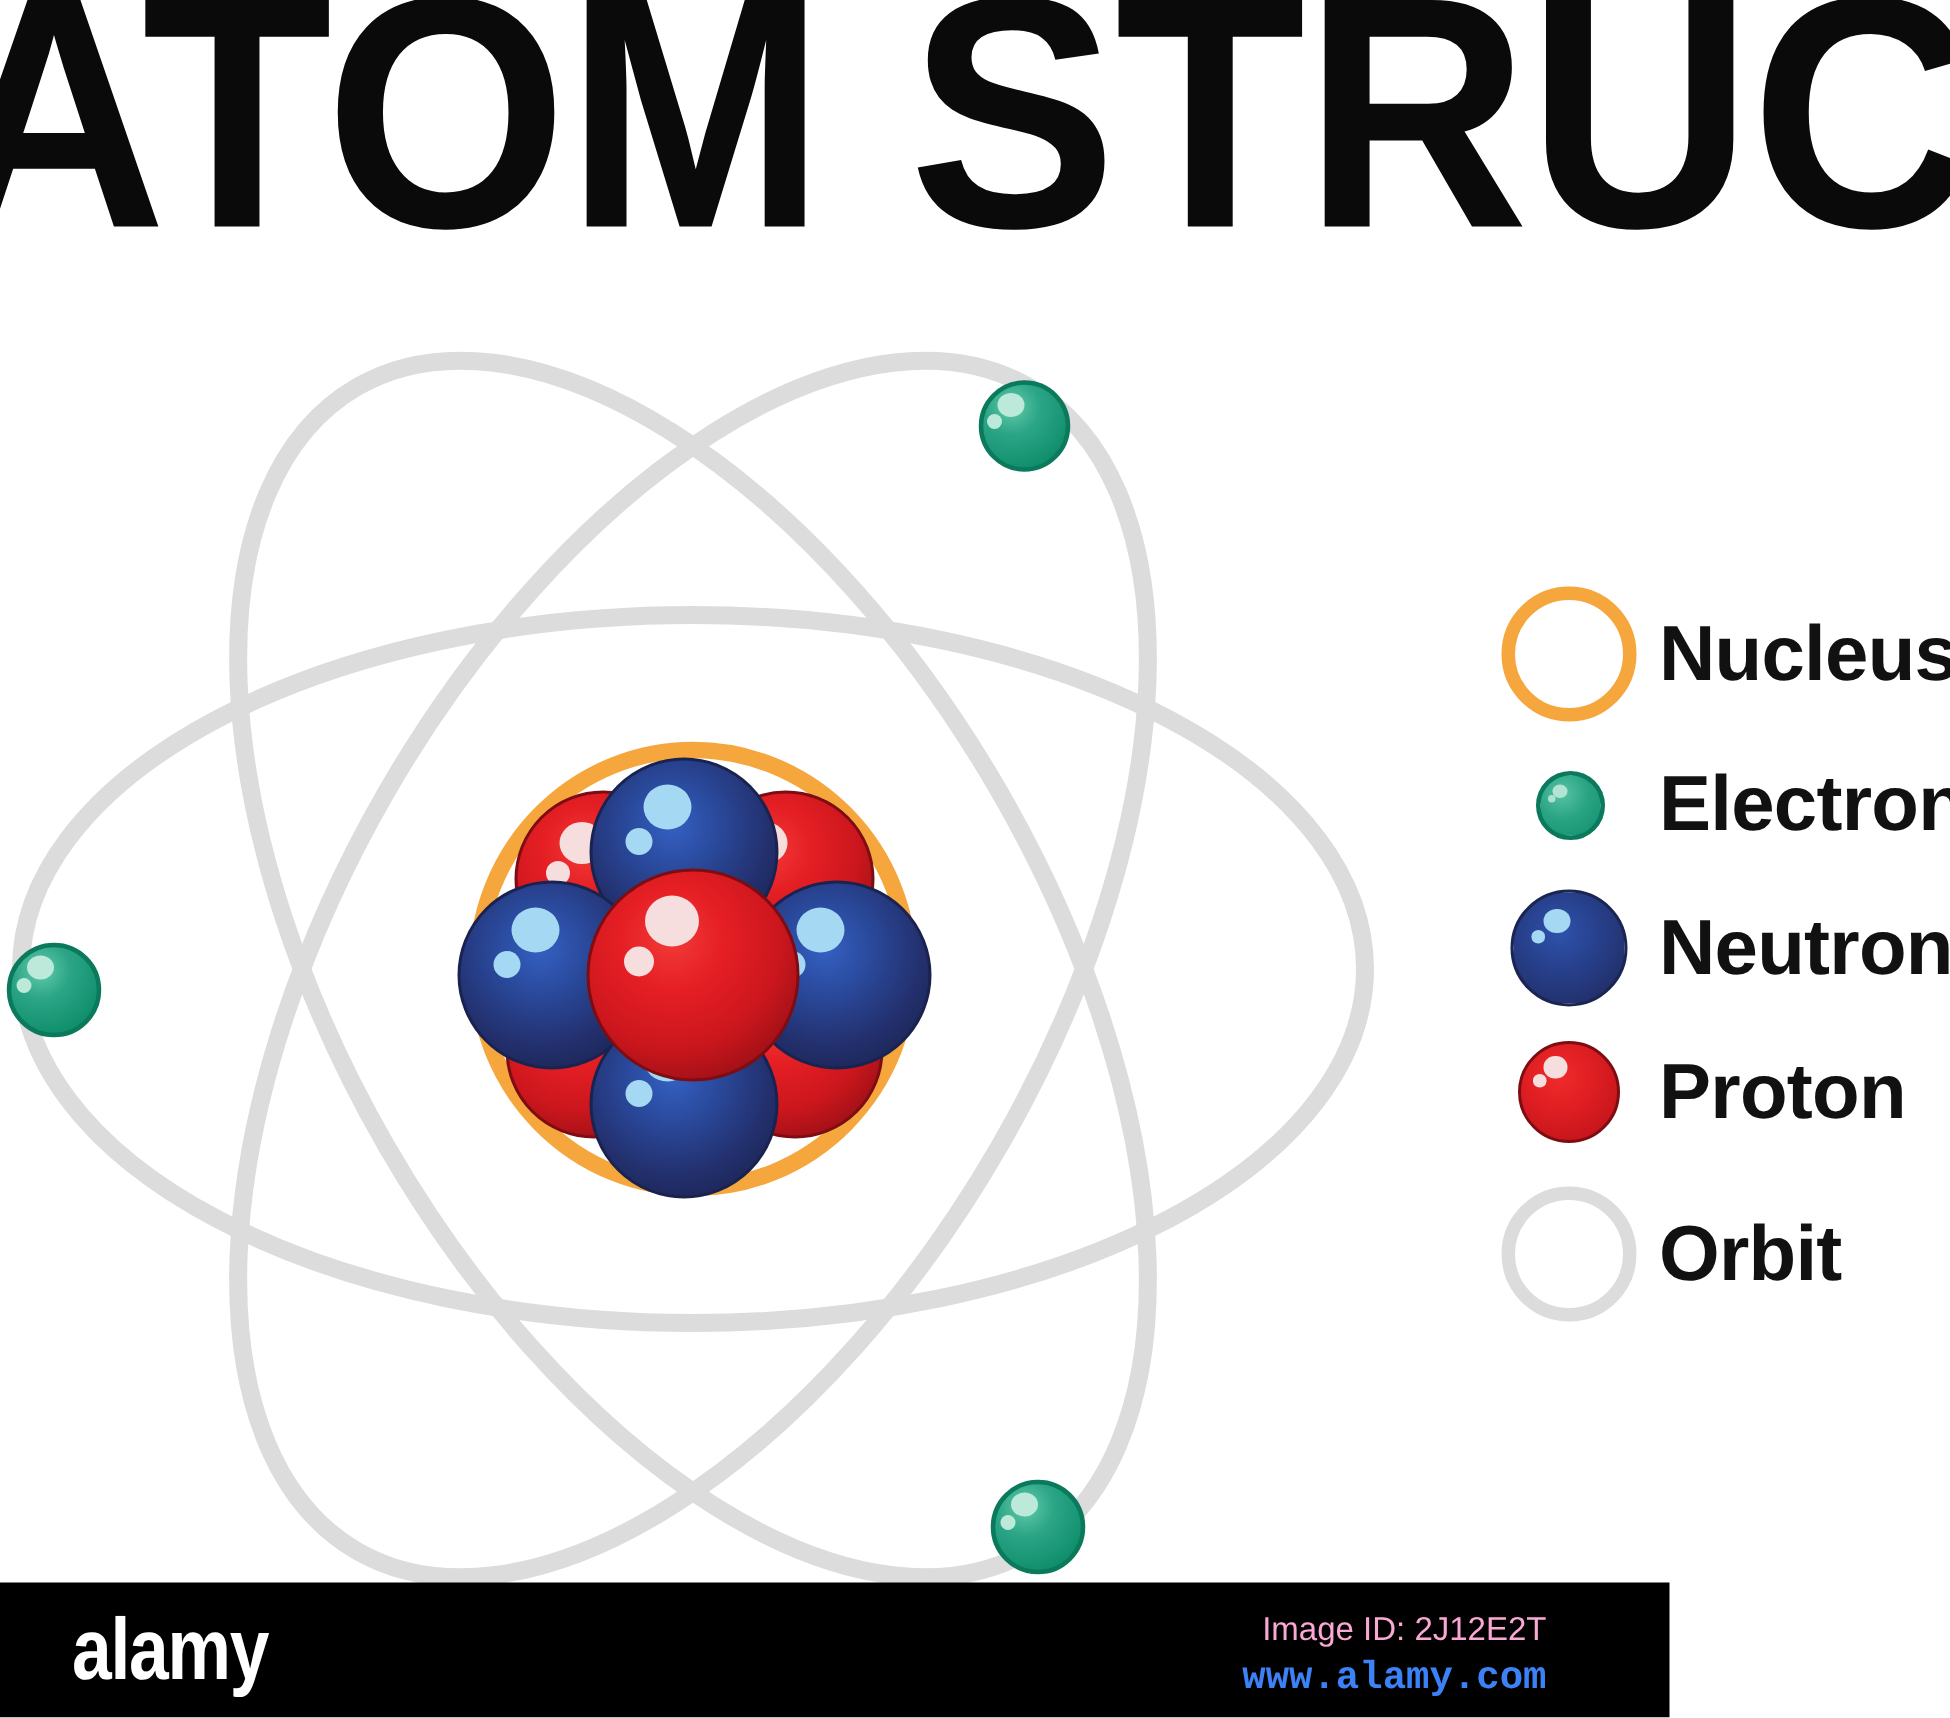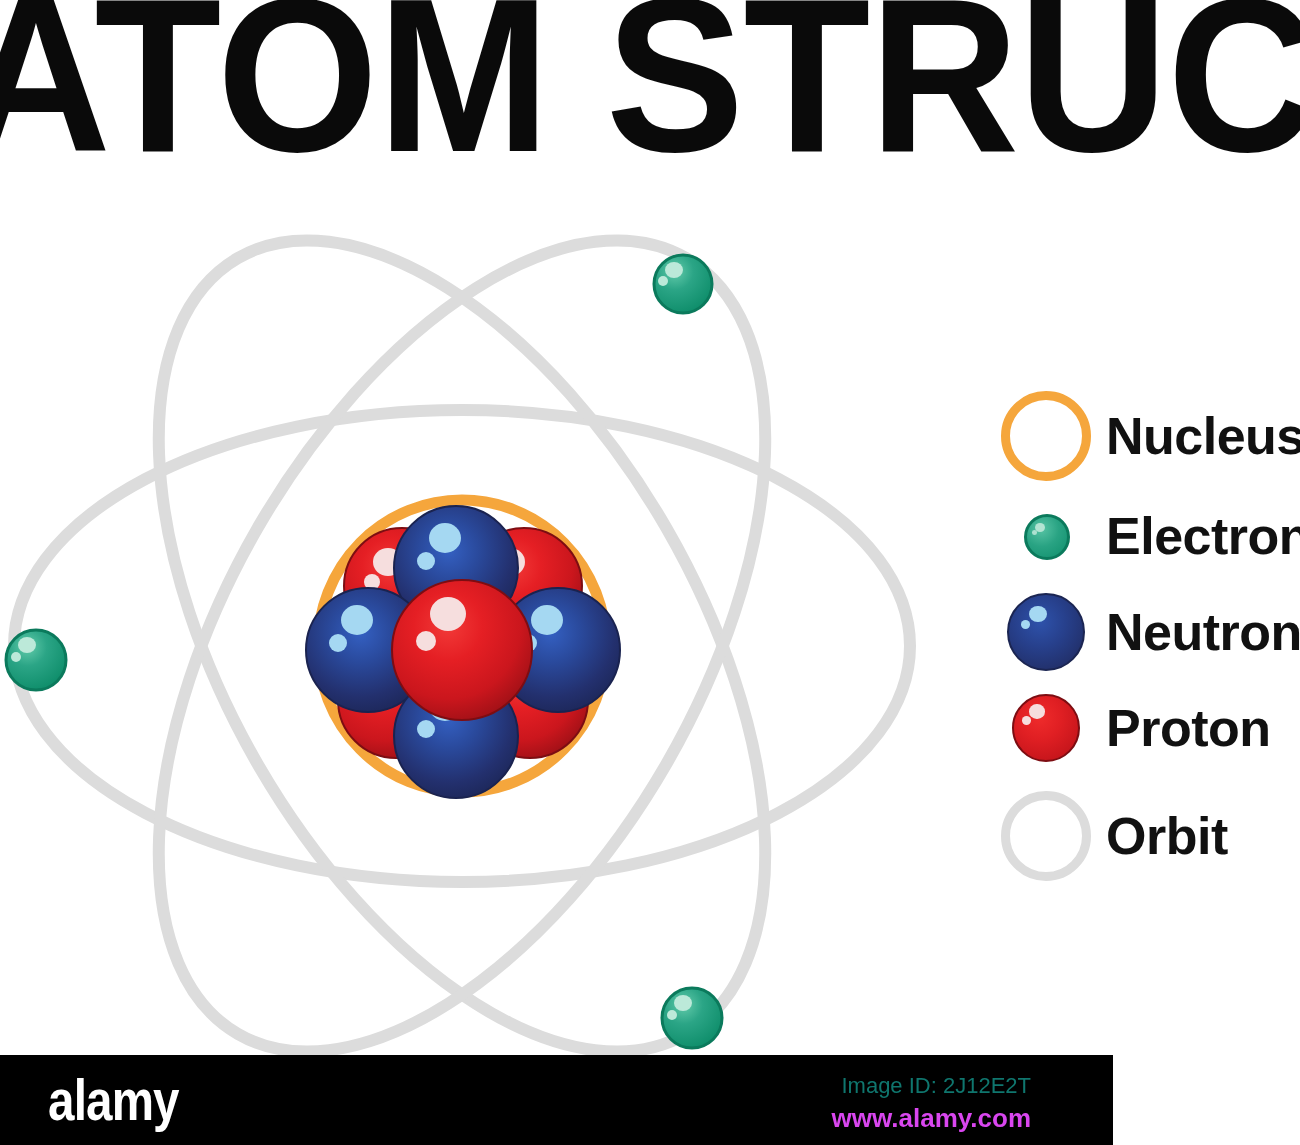--- a/index.html
+++ b/index.html
@@ -152,32 +152,32 @@
     transform: scaleX(0.82);
     transform-origin: 0 50%;
   }
   #footer-image-id {
     position: absolute;
     right: 82px;
     top: 20px;
     font-family: "Liberation Sans", sans-serif;
     font-size: 22px;
     line-height: 22px;
-    color: #0f766e;
+    color: #f9a8d4;
     white-space: nowrap;
   }
   #footer-url {
     position: absolute;
     right: 82px;
     top: 50px;
-    font-family: Liberation Sans, sans-serif;
+    font-family: Liberation Mono, monospace;
     font-weight: 700;
     font-size: 26px;
     line-height: 26px;
-    color: #d946ef;
+    color: #3b82f6;
     white-space: nowrap;
   }
 </style>
 </head>
 <body>
 
 <div id="title-bar">
   <div id="page-title">ATOM STRUCTURE</div>
 </div>
 

